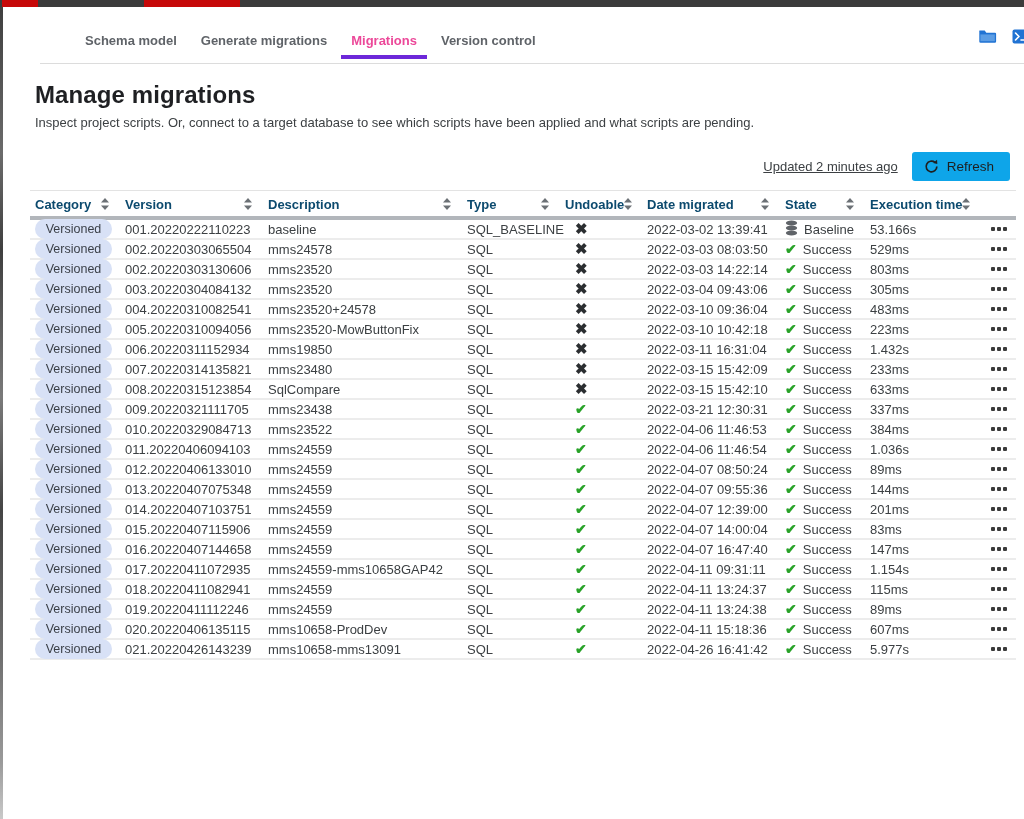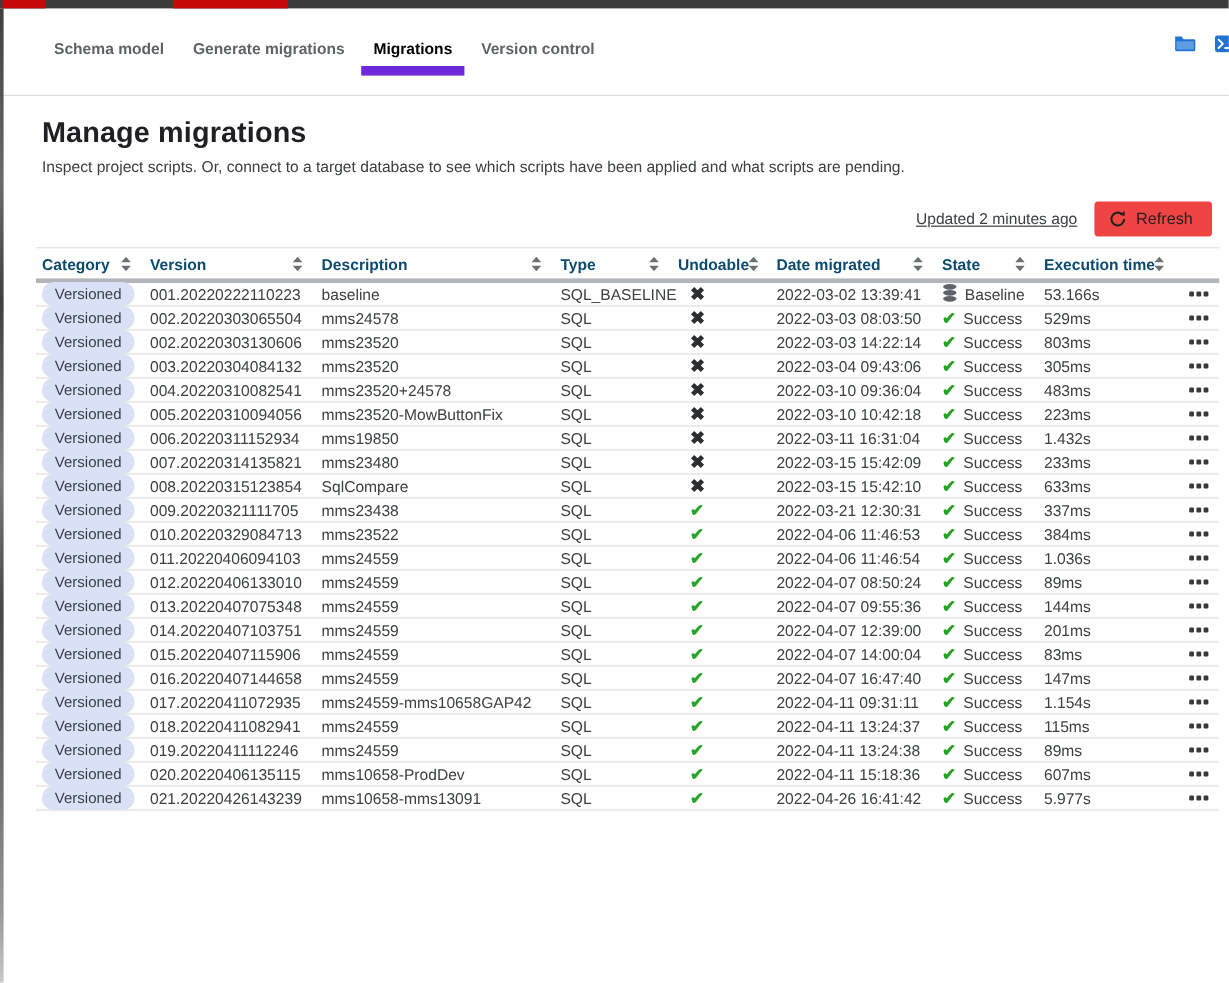--- a/index.html
+++ b/index.html
@@ -9,37 +9,37 @@
   
   .topbar { position: absolute; top: 0; left: 0; width: 1024px; height: 7px; background: #3b3b3b; z-index: 5; }
   .topbar .seg1 { position: absolute; left: 2px; top: 0; width: 36px; height: 7px; background: #c60808; }
   .topbar .seg2 { position: absolute; left: 144px; top: 0; width: 96px; height: 7px; background: #c60808; }
   .left-strip { position: absolute; left: 0; top: 7px; width: 3px; height: 812px; z-index: 5;
     background: linear-gradient(#3f3f3f 0%, #6b6b6b 18%, #3f3f3f 30%, #7a7a7a 48%, #454545 62%, #6f6f6f 80%, #9a9a9a 93%, #c9c9c9 100%); }
 
   .app { position: absolute; top: 7px; left: 0; width: 1024px; }
 
   
-  .tabbar-row { position: relative; padding: 26px 0 16px 45px; border-bottom: 1px solid #dcdcdc; }
+  .tabbar-row { position: relative; padding: 26px 0 4px 45px; border-bottom: 1px solid #dcdcdc; margin-left: 40px; }
   .tabs { display: flex; gap: 24px; }
   .tab { font-size: 13px; font-weight: 700; color: #5f6368; padding-bottom: 10px; cursor: pointer; white-space: nowrap; }
-  .tab.active { color: #000000; border-bottom: 8px solid #6d28d9; padding-left: 10px; padding-right: 10px;
+  .tab.active { color: #ec4899; border-bottom: 4px solid #6d28d9; padding-left: 10px; padding-right: 10px;
     margin-left: -10px; margin-right: -10px; padding-bottom: 7px; }
   .corner-icons { position: absolute; right: 0; top: 22px; display: flex; gap: 15px; align-items: center; }
   .corner-icons .icon { display: inline-flex; cursor: pointer; }
   .corner-icons .icon.terminal { margin-right: -7px; }
 
   
   h1 { margin: 17px 0 0 35px; font-size: 24px; font-weight: 700; color: #1f2023; letter-spacing: .1px; }
   .subtitle { margin: 6px 0 0 35px; font-size: 13px; color: #3c4043; }
 
   
   .toolbar { margin-top: 21px; display: flex; justify-content: flex-end; align-items: center; gap: 14px; padding-right: 14px; height: 30px; }
   .updated { font-size: 13px; color: #3c4043; text-decoration: underline; }
-  .refresh { display: inline-flex; align-items: center; gap: 8px; background: #ef4444; border: none; border-radius: 3px;
+  .refresh { display: inline-flex; align-items: center; gap: 8px; background: #0ea5e9; border: none; border-radius: 3px;
     padding: 7px 16px 7px 12px; font-family: inherit; font-size: 13.5px; font-weight: 500; color: #1f1f1f; cursor: pointer; }
 
   
   .table { margin: 9px 0 0 30px; width: 986px; border-top: 1px solid #e3e3e3; }
   .grid { display: grid; grid-template-columns: 90px 143px 199px 98px 82px 138px 85px 105px 40px; padding-left: 5px; align-items: center; }
   .thead { height: 25px; padding-top: 1px; }
   .th { display: flex; justify-content: space-between; align-items: center; padding-right: 16px;
     font-size: 13px; font-weight: 700; color: #0c4a6e; cursor: pointer; white-space: nowrap; }
   .sort-icon { flex: 0 0 auto; }
   .thead-band { height: 4px; background: #b2b6bb; }

